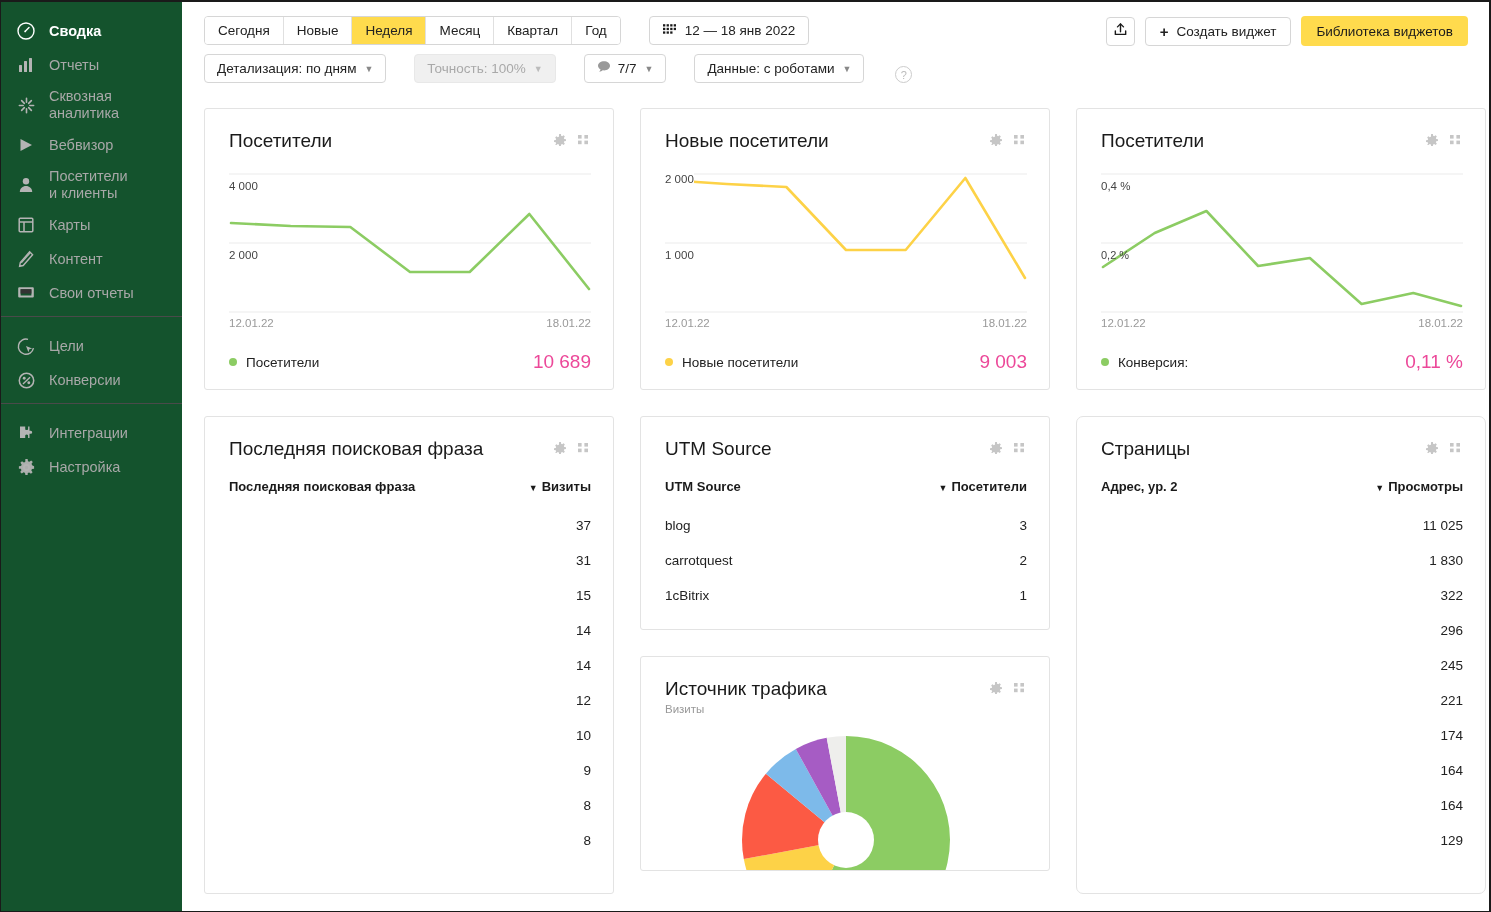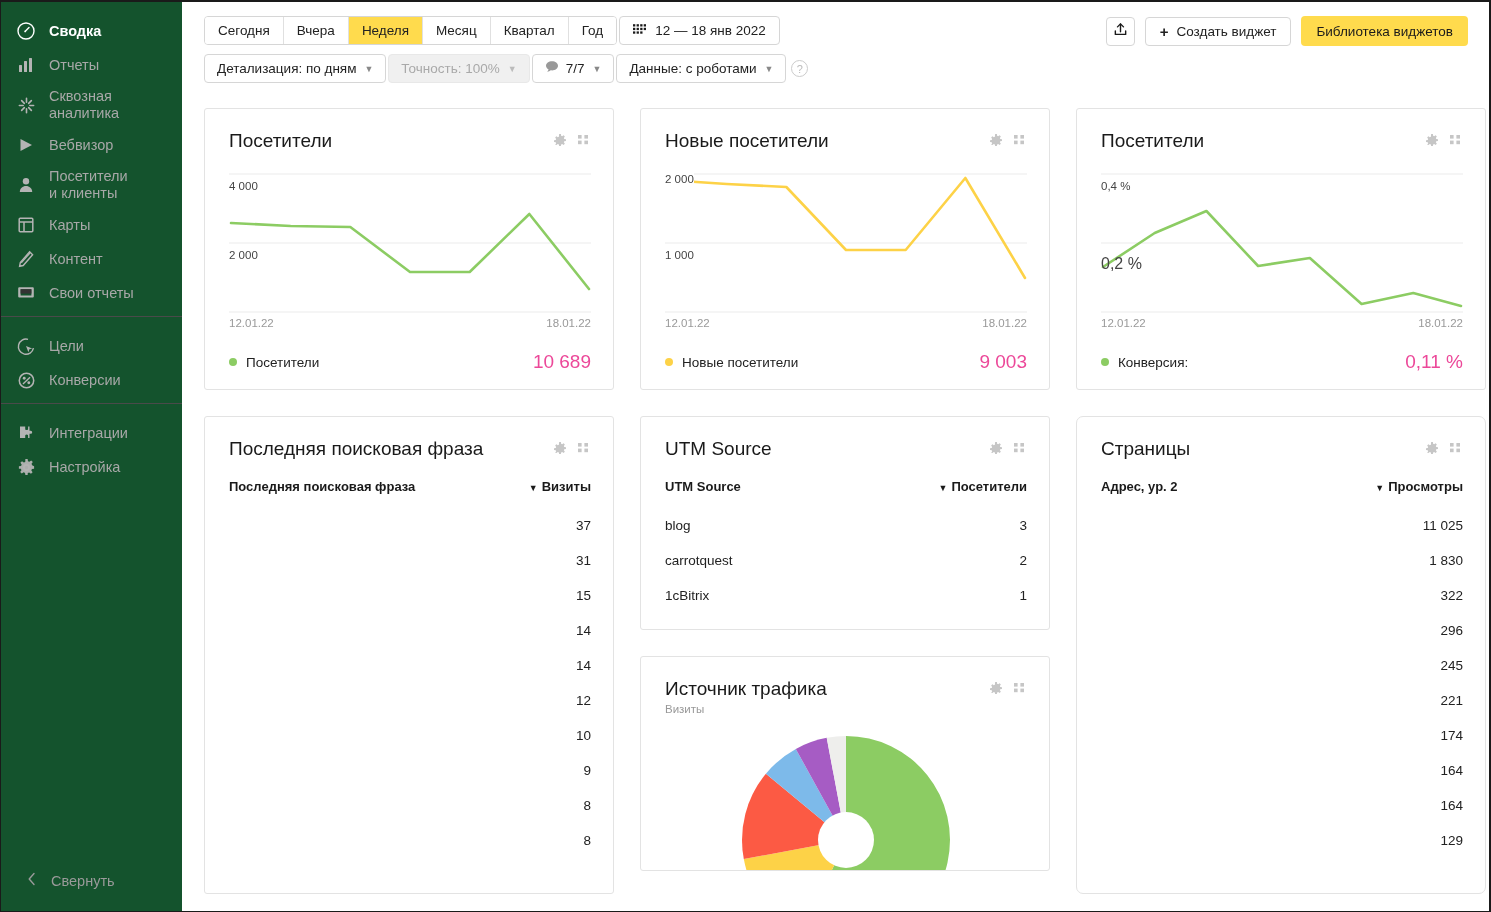--- a/index.html
+++ b/index.html
@@ -71,22 +71,22 @@
     background: #ffffff;
     overflow: hidden;
     position: relative;
   }
   .toolbar {
     padding: 14px 22px 0 22px;
     position: relative;
   }
   .toolbar-row {
     display: flex;
-    align-items: center;
-    gap: 2px;
+    align-items: flex-end;
+    gap: 28px;
     margin-bottom: 9px;
   }
   
   .seg {
     display: inline-flex;
     border: 1px solid #d6d6d6;
     border-radius: 4px;
     overflow: hidden;
     background: #fff;
     height: 29px;
@@ -413,38 +413,30 @@
         <span class="nav-ico">
           <svg width="19" height="19" viewBox="0 0 20 20" fill="currentColor">
             <path d="M10 6.4a3.6 3.6 0 1 0 0 7.2 3.6 3.6 0 0 0 0-7.2zm0 1.8a1.8 1.8 0 1 1 0 3.6 1.8 1.8 0 0 1 0-3.6z"></path>
             <path d="M8.8 1h2.4l.35 2.3 1.5.62 1.9-1.35 1.7 1.7-1.35 1.9.62 1.5L18 8.8v2.4l-2.3.35-.62 1.5 1.35 1.9-1.7 1.7-1.9-1.35-1.5.62L11.2 18H8.8l-.35-2.3-1.5-.62-1.9 1.35-1.7-1.7 1.35-1.9-.62-1.5L2 11.2V8.8l2.3-.35.62-1.5-1.35-1.9 1.7-1.7 1.9 1.35 1.5-.62z" fill-rule="evenodd" opacity="0.95"></path>
           </svg>
         </span>
         <span class="nav-label">Настройка</span>
       </div>
     </div>
 
-    <div class="collapse">
-      <span>
-        <svg width="10" height="14" viewBox="0 0 10 14" fill="none" stroke="currentColor" stroke-width="1.4" stroke-linecap="round" stroke-linejoin="round">
-            <path d="M7 1.5 L2.2 7 L7 12.5"></path>
-          </svg>
-      </span>
-      <span>Свернуть</span>
-    </div>
   </nav>
 
   <div class="main">
 
     <div class="toolbar">
 
       <div class="toolbar-row">
         <div class="seg">
           <div class="seg-btn">Сегодня</div>
-          <div class="seg-btn">Вчера</div>
+          <div class="seg-btn">Новые</div>
           <div class="seg-btn sel">Неделя</div>
           <div class="seg-btn">Месяц</div>
           <div class="seg-btn">Квартал</div>
           <div class="seg-btn">Год</div>
         </div>
 
         <div class="datebox">
           <span>
             <svg width="13" height="13" viewBox="0 0 13 13" fill="#1a1a1a">
               <rect x="0" y="1.2" width="2.3" height="2.3"></rect>
@@ -802,21 +794,21 @@
           </div>
 
           <div class="chart-area">
             <svg class="chart-svg" viewBox="0 0 364 146" preserveAspectRatio="none" height="146">
               <line x1="0" y1="7" x2="364" y2="7" stroke="#ebebeb" stroke-width="1"></line>
               <line x1="0" y1="76" x2="364" y2="76" stroke="#ebebeb" stroke-width="1"></line>
               <line x1="0" y1="145" x2="364" y2="145" stroke="#ebebeb" stroke-width="1"></line>
               <polyline points="2,100 54,66 106,44 158,99 210,91 262,137 314,126 362,139" fill="none" stroke="#8ccc63" stroke-width="2.6" stroke-linejoin="round" stroke-linecap="round"></polyline>
             </svg>
             <div style="position:absolute; left:0; top:13px; font-size:11.5px; color:#444;">0,4 %</div>
-            <div style="position:absolute; left:0; top:88px; font-size:16px; color:#444;">0,2 %</div>
+            <div style="position:absolute; left:0; top:82px; font-size:11px; color:#444;">0,2 %</div>
           </div>
 
           <div class="axis-lbl">
             <span>12.01.22</span>
             <span>18.01.22</span>
           </div>
 
           <div class="legend">
             <span class="legend-left">
               <i class="dot" style="background:#8ccc63"></i>

